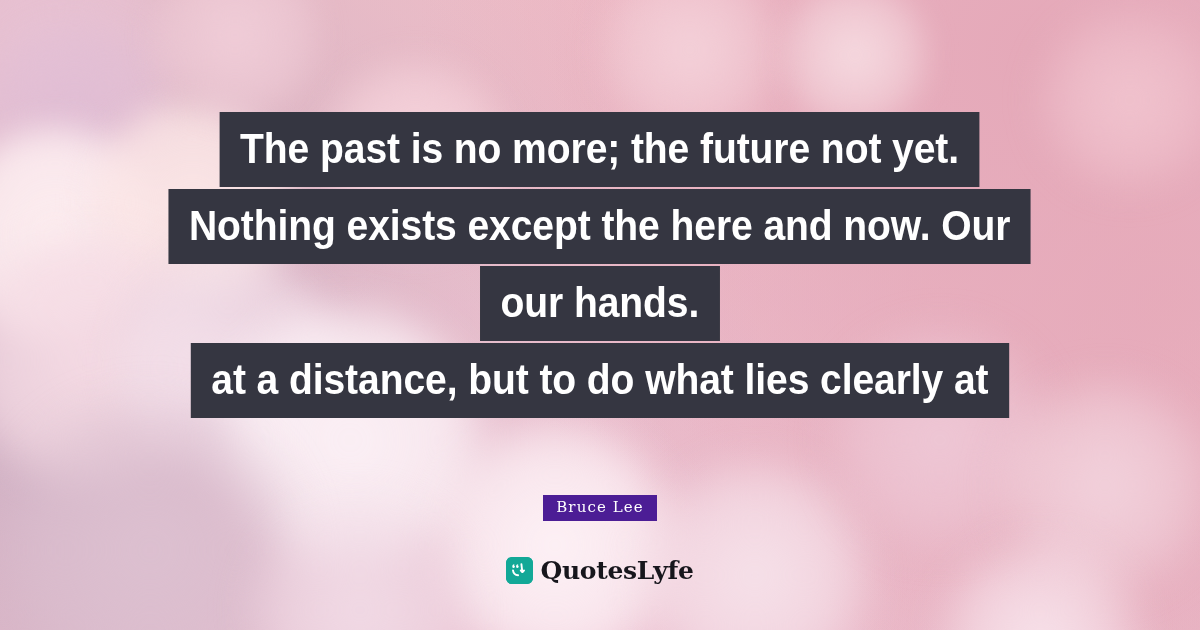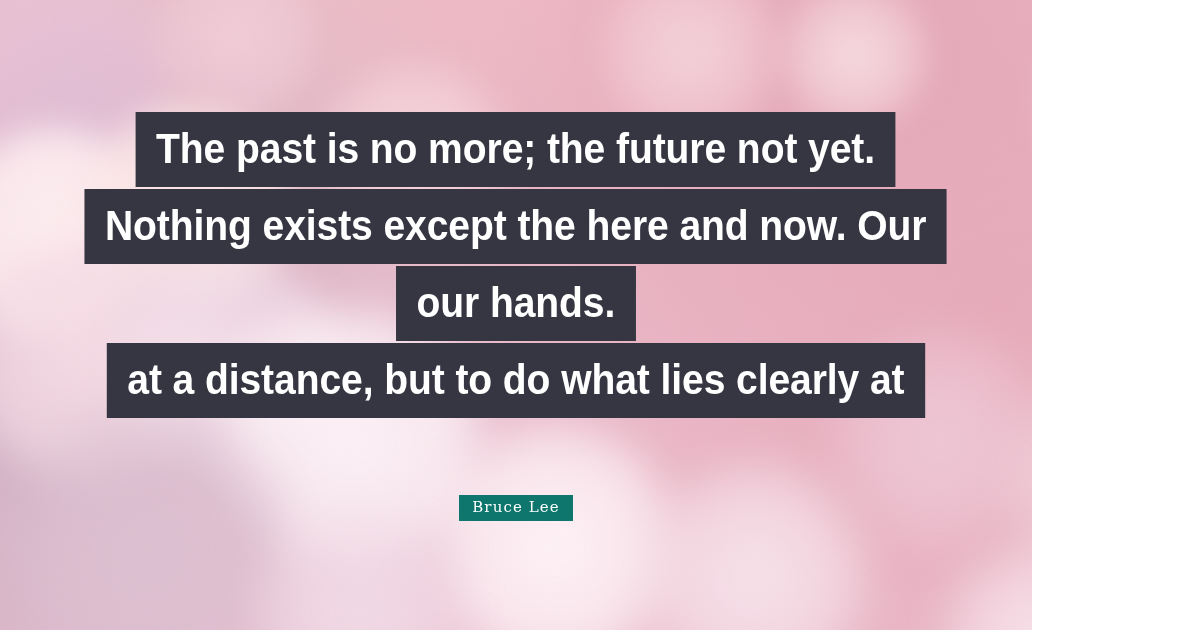--- a/index.html
+++ b/index.html
@@ -6,21 +6,21 @@
 
   html, body {
     width:1200px;
     height:630px;
     overflow:hidden;
     font-family:"Liberation Sans", sans-serif;
   }
 
   #stage{
     position:relative;
-    width:1032px;
+    width:1200px;
     height:630px;
     overflow:hidden;
     background:#f0c3cd;
   }
 
   
   .bg-base{
     position:absolute; inset:0;
     background:
       radial-gradient(circle at 86% 8%,  #e5a9b9 0%, rgba(229,169,185,0) 52%),
@@ -61,21 +61,21 @@
 
   
   #author-wrap{
     position:absolute;
     left:0; right:0;
     top:495px;
     text-align:center;
   }
   #author-wrap .author-chip{
     display:inline-block;
-    background:#0f766e;
+    background:#4c1d95;
     color:#ffffff;
     font-family:"DejaVu Serif", serif;
     font-size:15px;
     letter-spacing:1.1px;
     padding:5px 13px 6px 13px;
     line-height:1.0;
   }
 
   
   #brand{
@@ -144,14 +144,27 @@
     </div>
     <div class="quote-line">
       <span class="hl">at a distance, but to do what lies clearly at</span>
     </div>
   </div>
 
   <div id="author-wrap">
     <span class="author-chip">Bruce Lee</span>
   </div>
 
+  <div id="brand">
+    <span class="brand-icon">
+      <svg viewBox="0 0 27 27" xmlns="http://www.w3.org/2000/svg">
+        <rect x="0" y="0" width="27" height="27" rx="6" fill="#12a897"></rect>
+        <path d="M7.2 7.4 q-0.9 0.7 -0.9 2.0 q0 1.5 1.35 1.5 q1.25 0 1.25 -1.35 q0 -1.15 -1.0 -1.35 q0.15 -0.55 0.75 -1.0 z" fill="#ffffff"></path>
+        <path d="M11.0 7.4 q-0.9 0.7 -0.9 2.0 q0 1.5 1.35 1.5 q1.25 0 1.25 -1.35 q0 -1.15 -1.0 -1.35 q0.15 -0.55 0.75 -1.0 z" fill="#ffffff"></path>
+        <path d="M7.0 13.4 q0.6 4.6 5.1 4.9" fill="none" stroke="#ffffff" stroke-width="1.9" stroke-linecap="round"></path>
+        <path d="M15.4 7.2 q0.5 5.0 1.0 7.8 l1.6 -1.5" fill="none" stroke="#ffffff" stroke-width="1.9" stroke-linecap="round" stroke-linejoin="round"></path>
+        <path d="M16.4 15.0 l-1.6 -1.5" fill="none" stroke="#ffffff" stroke-width="1.9" stroke-linecap="round"></path>
+      </svg>
+    </span>
+    <span class="brand-name">QuotesLyfe</span>
+  </div>
 
 </div>
 
 </body></html>

